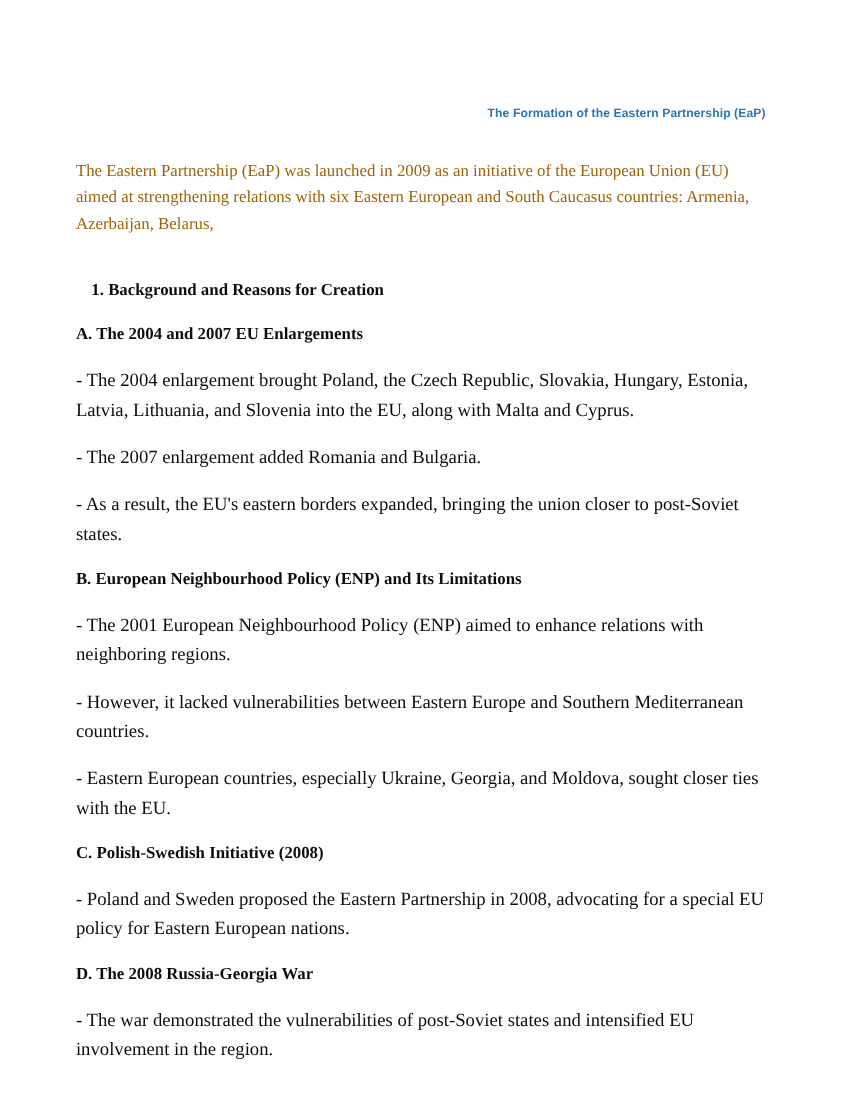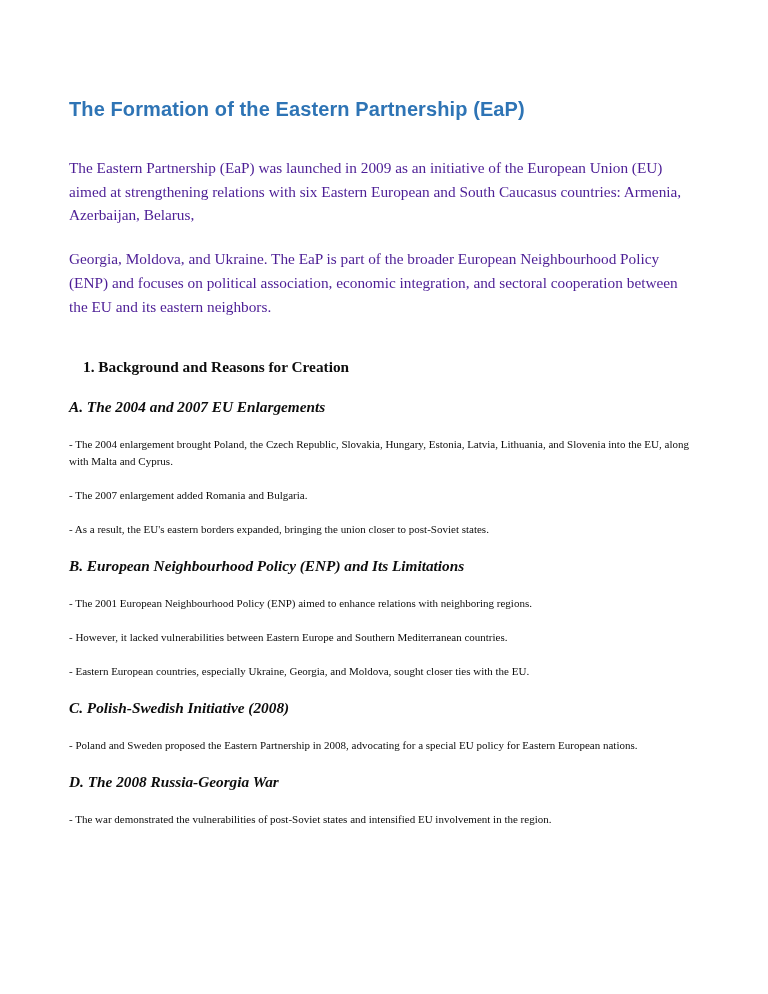--- a/index.html
+++ b/index.html
@@ -16,67 +16,66 @@
   .page {
     width: 768px;
     min-height: 994px;
     box-sizing: border-box;
     padding: 96px 72px 40px 69px;
     background: #ffffff;
     position: relative;
   }
   .doc-title {
     font-family: "Liberation Sans", sans-serif;
-    font-size: 20px;
+    font-size: 11px;
     font-weight: bold;
     color: #2e74b5;
     letter-spacing: 0.1px;
     margin: 0 0 34px 0;
     line-height: 1.3;
+    text-align: right;
   }
   .para {
     font-size: 15.3px;
     line-height: 1.55;
     margin: 0 0 13px 0;
     text-align: left;
-    color: #4c1d95;
+    color: #a16207;
   }
   .para.spaced-top {
     margin-top: 20px;
   }
   .section-heading {
     font-size: 15.3px;
     font-weight: bold;
     line-height: 1.5;
     margin: 38px 0 17px 14px;
     color: #0d0d0d;
   }
   .sub-heading {
     font-size: 15.3px;
-    font-style: italic;
     line-height: 1.5;
     margin: 16px 0 17px 0;
     color: #0d0d0d;
   }
   .bullet {
-    font-size: 11px;
+    font-size: 17px;
     line-height: 1.55;
     margin: 0 0 17px 0;
     color: #0d0d0d;
   }
 </style>
 </head>
 <body>
 
 <div class="page">
 
   <h1 class="doc-title">The Formation of the Eastern Partnership (EaP)</h1>
 
   <p class="para">The Eastern Partnership (EaP) was launched in 2009 as an initiative of the European Union (EU) aimed at strengthening relations with six Eastern European and South Caucasus countries: Armenia, Azerbaijan, Belarus,</p>
-  <p class="para spaced-top">Georgia, Moldova, and Ukraine. The EaP is part of the broader European Neighbourhood Policy (ENP) and focuses on political association, economic integration, and sectoral cooperation between the EU and its eastern neighbors.</p>
 
   <h2 class="section-heading">1. Background and Reasons for Creation</h2>
 
   <h3 class="sub-heading">A. The 2004 and 2007 EU Enlargements</h3>
   <p class="bullet">- The 2004 enlargement brought Poland, the Czech Republic, Slovakia, Hungary, Estonia, Latvia, Lithuania, and Slovenia into the EU, along with Malta and Cyprus.</p>
   <p class="bullet">- The 2007 enlargement added Romania and Bulgaria.</p>
   <p class="bullet">- As a result, the EU's eastern borders expanded, bringing the union closer to post-Soviet states.</p>
 
   <h3 class="sub-heading">B. European Neighbourhood Policy (ENP) and Its Limitations</h3>
   <p class="bullet">- The 2001 European Neighbourhood Policy (ENP) aimed to enhance relations with neighboring regions.</p>

